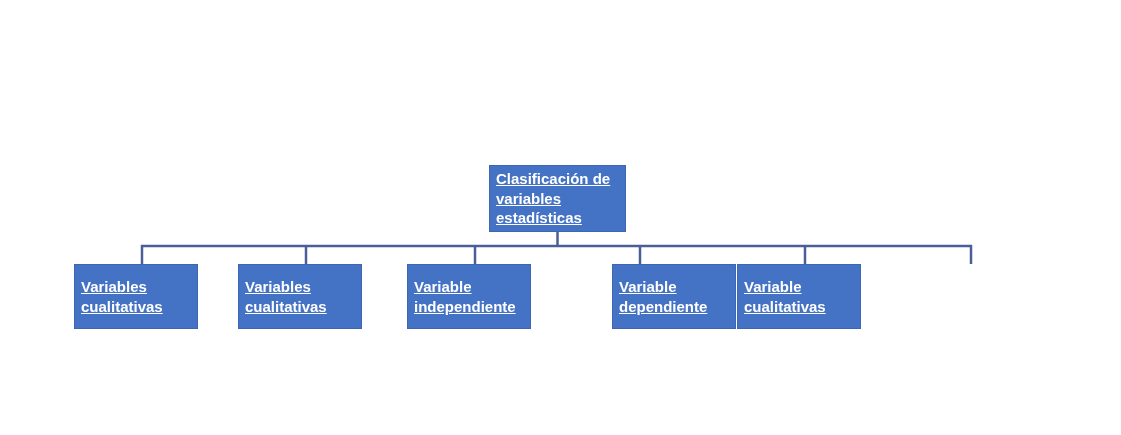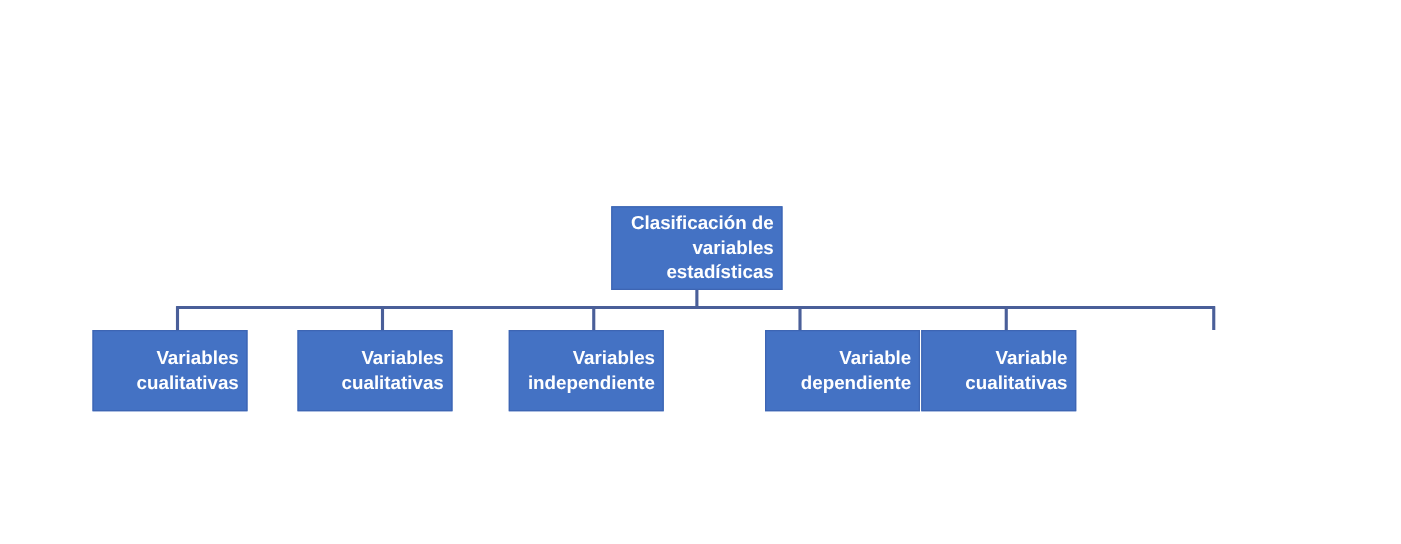--- a/index.html
+++ b/index.html
@@ -25,25 +25,26 @@
   }
   .node {
     position: absolute;
     background: #4472C4;
     border: 1px solid #3D65B3;
     box-sizing: border-box;
     color: #ffffff;
     font-weight: bold;
     font-size: 15px;
     line-height: 1.32;
-    text-align: right;
+    text-align: left;
     display: flex;
     align-items: center;
     justify-content: center;
     padding: 2px 6px;
+    text-decoration: underline;
   }
   .node-root {
     left: 489px;
     top: 165px;
     width: 137px;
     height: 67px;
   }
   .node-child {
     top: 264px;
     width: 124px;
@@ -81,21 +82,21 @@
 
   <div class="node node-child child-0">
     <span>Variables cualitativas</span>
   </div>
 
   <div class="node node-child child-1">
     <span>Variables cualitativas</span>
   </div>
 
   <div class="node node-child child-2">
-    <span>Variables independiente</span>
+    <span>Variable independiente</span>
   </div>
 
   <div class="node node-child child-3">
     <span>Variable dependiente</span>
   </div>
 
   <div class="node node-child child-4">
     <span>Variable cualitativas</span>
   </div>
 

